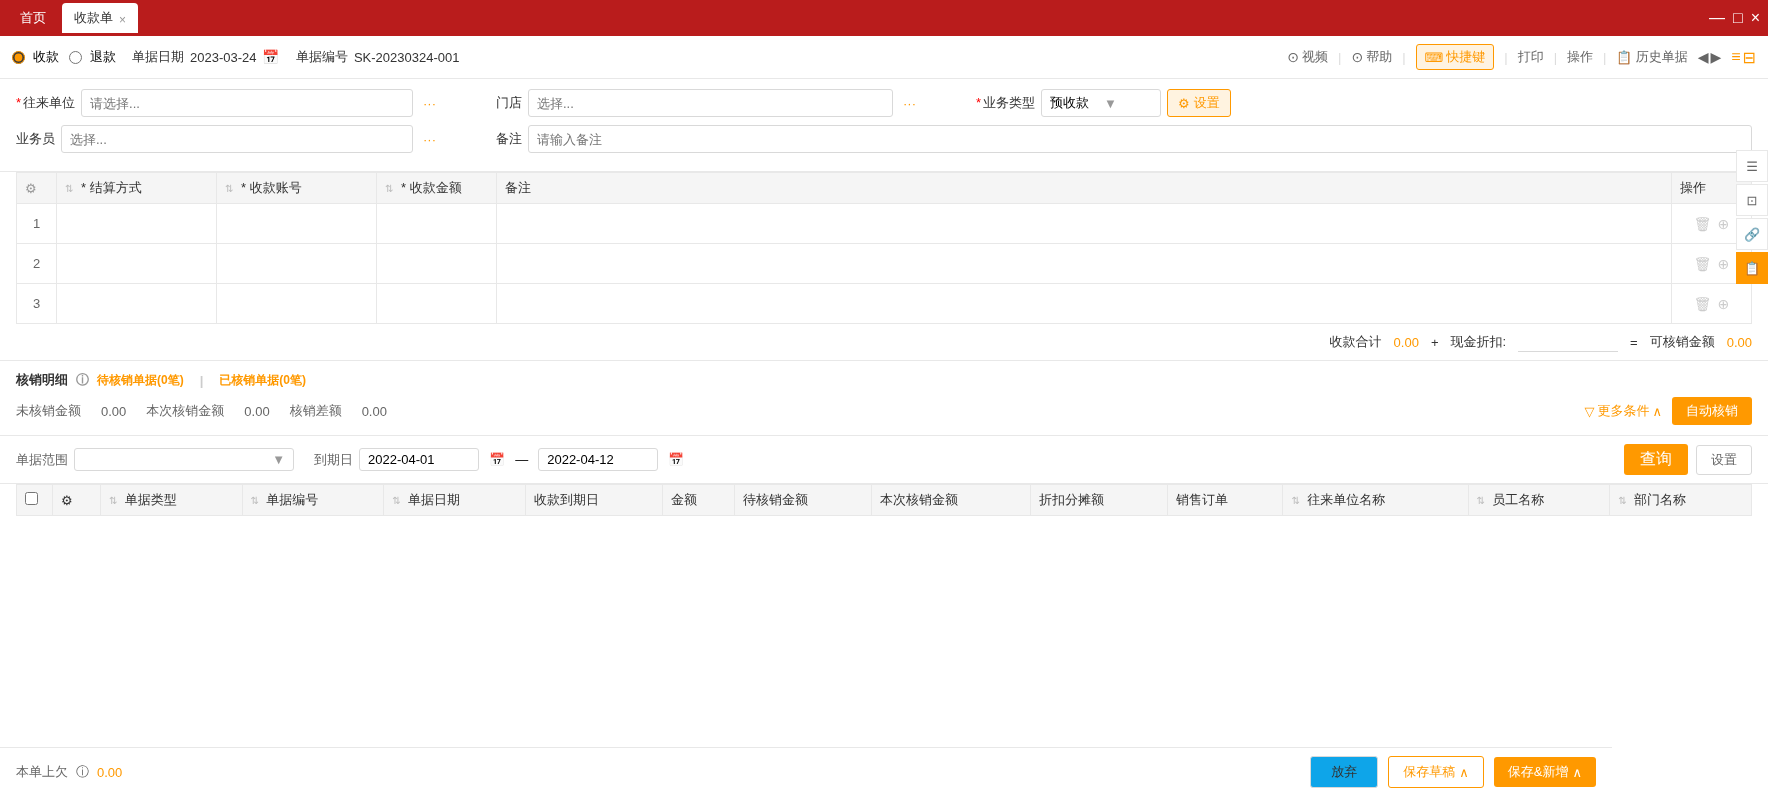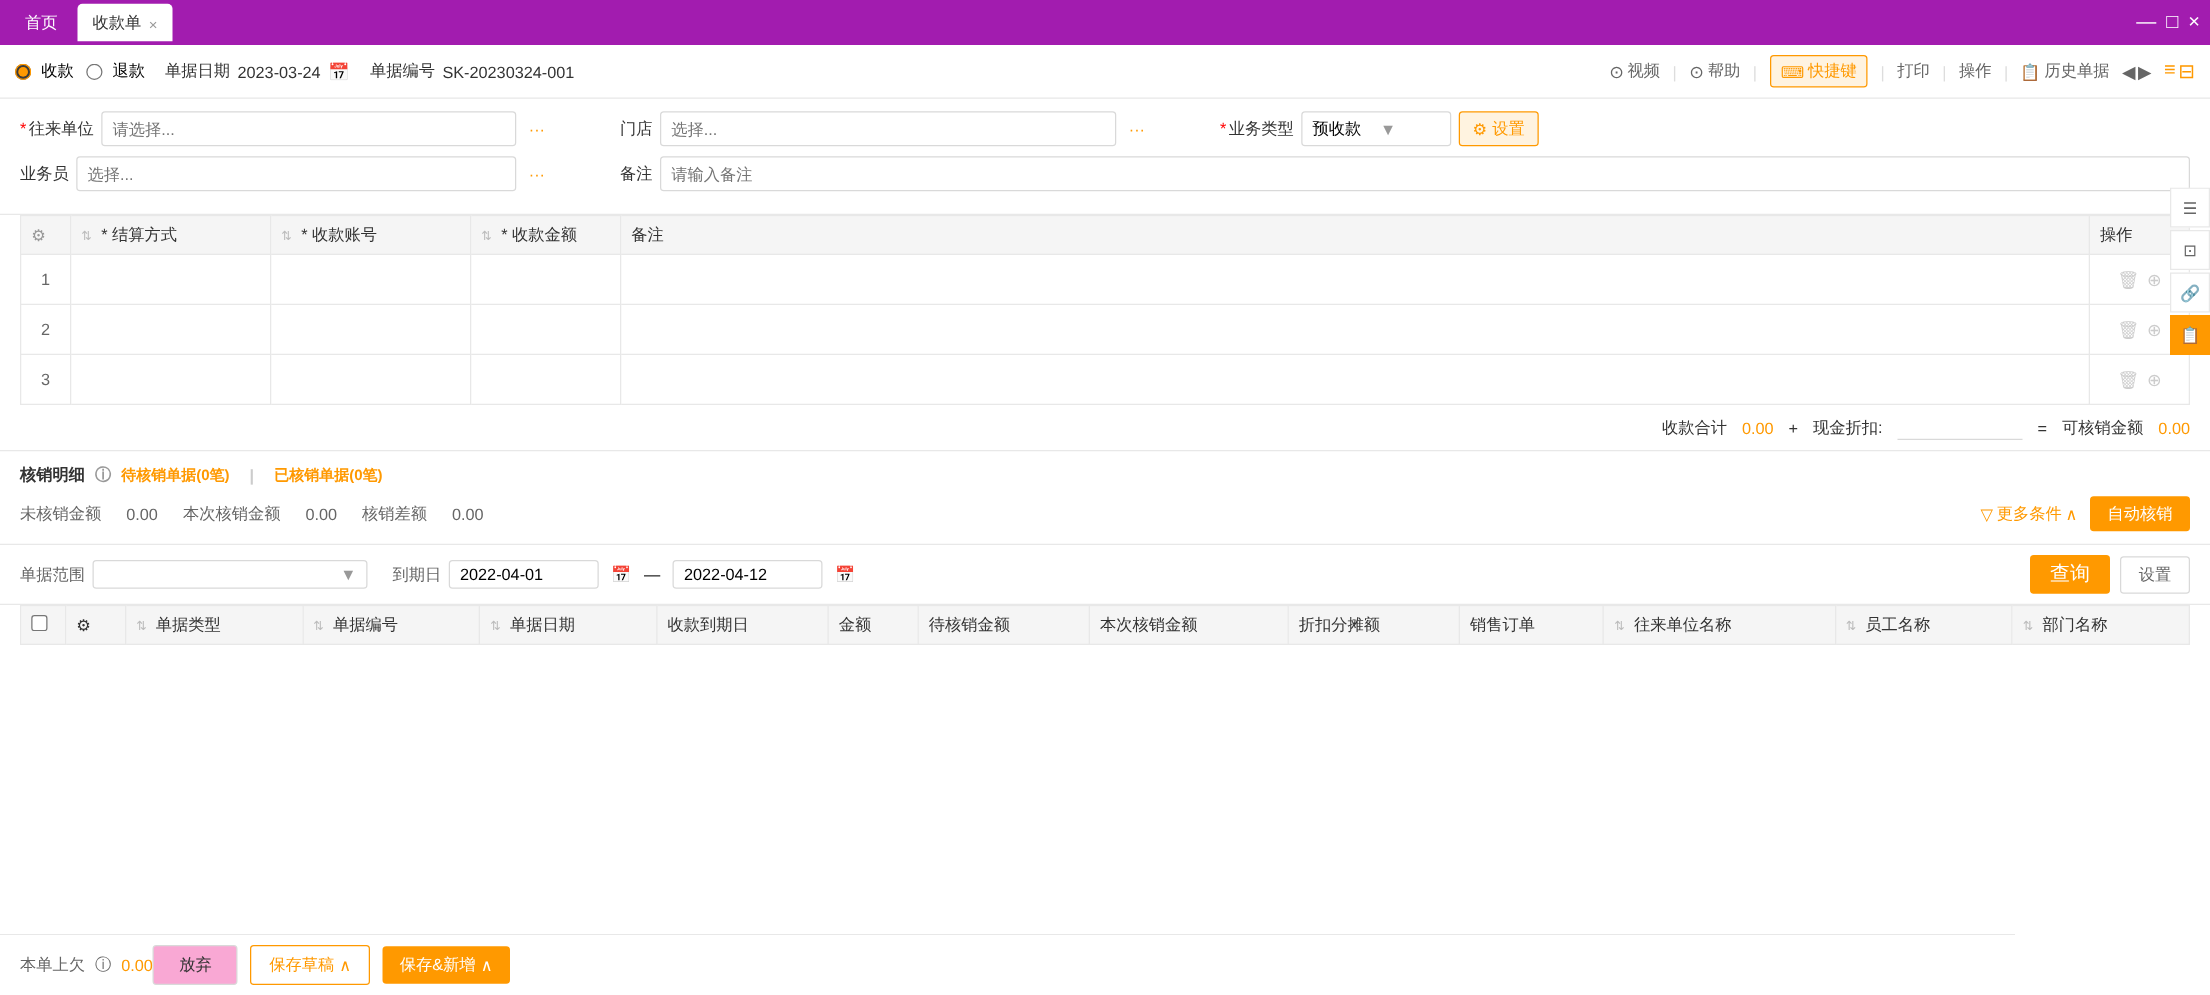--- a/index.html
+++ b/index.html
@@ -2,21 +2,21 @@
 <html><head>
   <meta charset="utf-8">
   <style>
     * { box-sizing: border-box; margin: 0; padding: 0; font-family: 'Microsoft YaHei', Arial, sans-serif; font-size: 13px; }
     body { background: #f0f2f5; width: 1768px; height: 796px; overflow: hidden; }
 
     
     .tab-bar {
       display: flex;
       align-items: center;
-      background: #a21caf;
+      background: #b91c1c;
       height: 36px;
       padding: 0 8px;
       justify-content: space-between;
     }
     .tab-bar-left { display: flex; align-items: center; gap: 4px; }
     .tab-home {
       color: #fff;
       padding: 6px 12px;
       cursor: pointer;
       font-size: 13px;
@@ -275,33 +275,34 @@
       color: #333;
       white-space: nowrap;
       font-size: 12px;
     }
     .checkbox-th { width: 36px; text-align: center; }
 
     
     .footer {
       display: flex;
       align-items: center;
+      justify-content: space-between;
       padding: 8px 16px;
       border-top: 1px solid #e8e8e8;
       background: #fff;
       margin-top: auto;
       position: fixed;
       bottom: 0;
       width: 1612px;
       z-index: 10;
     }
     .footer-left { display: flex; align-items: center; gap: 8px; color: #666; font-size: 13px; }
     .footer-right { display: flex; align-items: center; gap: 10px; }
     .btn-abandon {
-      background: #f9a8d4;
+      background: #0ea5e9;
       color: #333;
       border: 1px solid #d9d9d9;
       padding: 6px 20px;
       border-radius: 3px;
       cursor: pointer;
       font-size: 13px;
     }
     .btn-draft {
       background: #fff;
       color: #f90;

